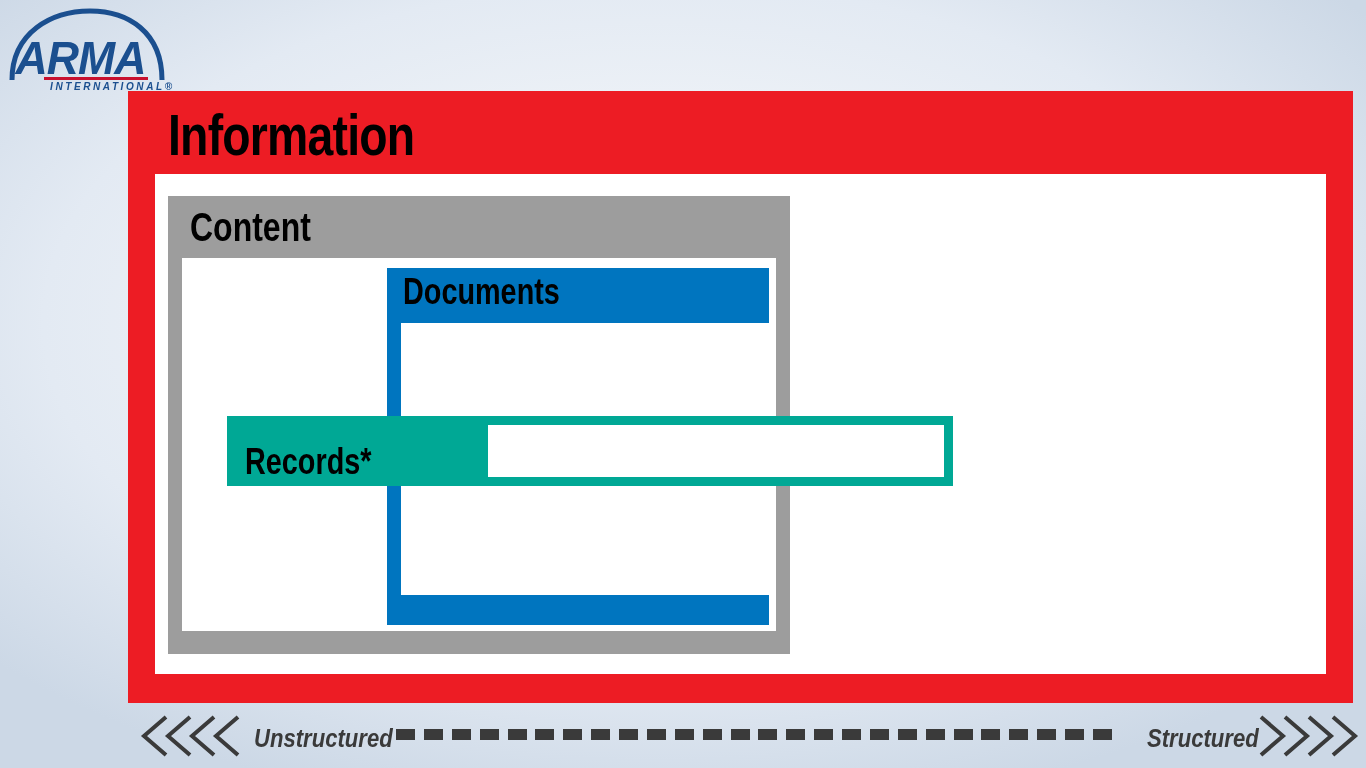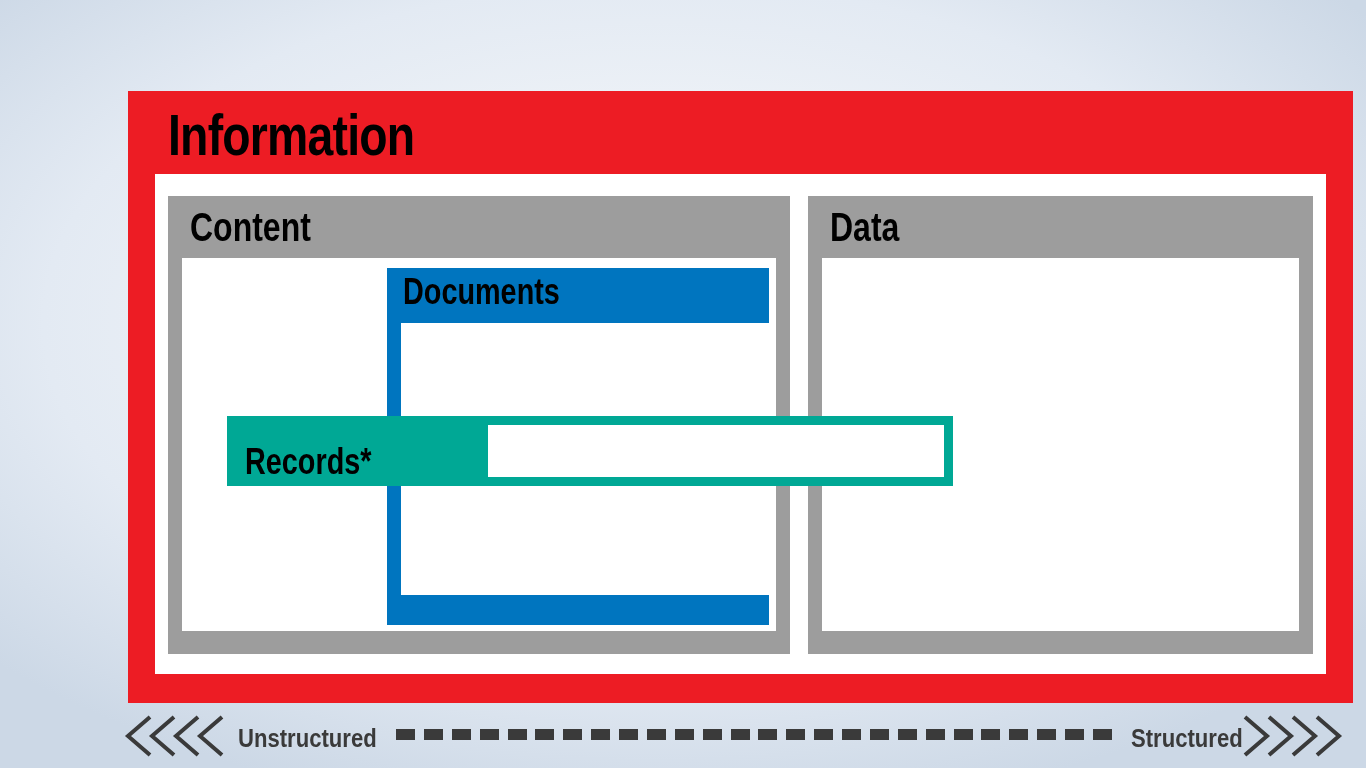--- a/index.html
+++ b/index.html
@@ -195,24 +195,25 @@
     transform: scaleX(0.80);
     transform-origin: left center;
     line-height: 52px;
     white-space: nowrap;
     z-index: 2;
   }
 
   
   #footer {
     position: absolute;
-    left: 0;
+    left: 16px;
     top: 703px;
     width: 1242px;
     height: 65px;
+    font-style: italic;
   }
   #footer-left-arrows {
     position: absolute;
     left: 124px;
     top: 10px;
   }
   #footer-right-arrows {
     position: absolute;
     left: 1243px;
     top: 10px;
@@ -245,36 +246,42 @@
     height: 11px;
     background: #3a3a3a;
     flex: 0 0 auto;
   }
 </style>
 </head>
 <body>
 
 <div id="stage">
 
+  <div id="logo">
+    <svg width="170" height="86" viewBox="0 0 170 86" xmlns="http://www.w3.org/2000/svg">
+      <path d="M6 74 C6 26, 46 5, 84 5 C122 5, 156 26, 156 74" fill="none" stroke="#1b4f8f" stroke-width="5"></path>
+      <g fill="#1b4f8f">
+        <text x="10" y="68" font-family="Liberation Sans, sans-serif" font-size="47" font-weight="bold" font-style="italic" letter-spacing="-1" transform="scale(0.95,1)">ARMA</text>
+      </g>
+      <rect x="38" y="71" width="104" height="3" fill="#c8102e"></rect>
+      <text x="44" y="84" font-family="Liberation Sans, sans-serif" font-size="10" font-weight="bold" font-style="italic" letter-spacing="2.6" fill="#1b4f8f">INTERNATIONAL®</text>
+    </svg>
+  </div>
 
   <div id="red-frame"></div>
 
   <div id="info-title">Information</div>
 
   <div id="white-panel"></div>
 
   <div id="content-box" class="gray-box">
     <div class="gray-label">Content</div>
     <div class="gray-inner"></div>
   </div>
 
-  <div id="data-box" class="gray-box">
-    <div class="gray-label">Data</div>
-    <div class="gray-inner"></div>
-  </div>
 
   <div id="documents-box">
     <div class="doc-inner"></div>
     <div class="doc-label">Documents</div>
   </div>
 
   <div id="records-box">
     <div class="rec-inner"></div>
     <div class="rec-label">Records*</div>
   </div>

